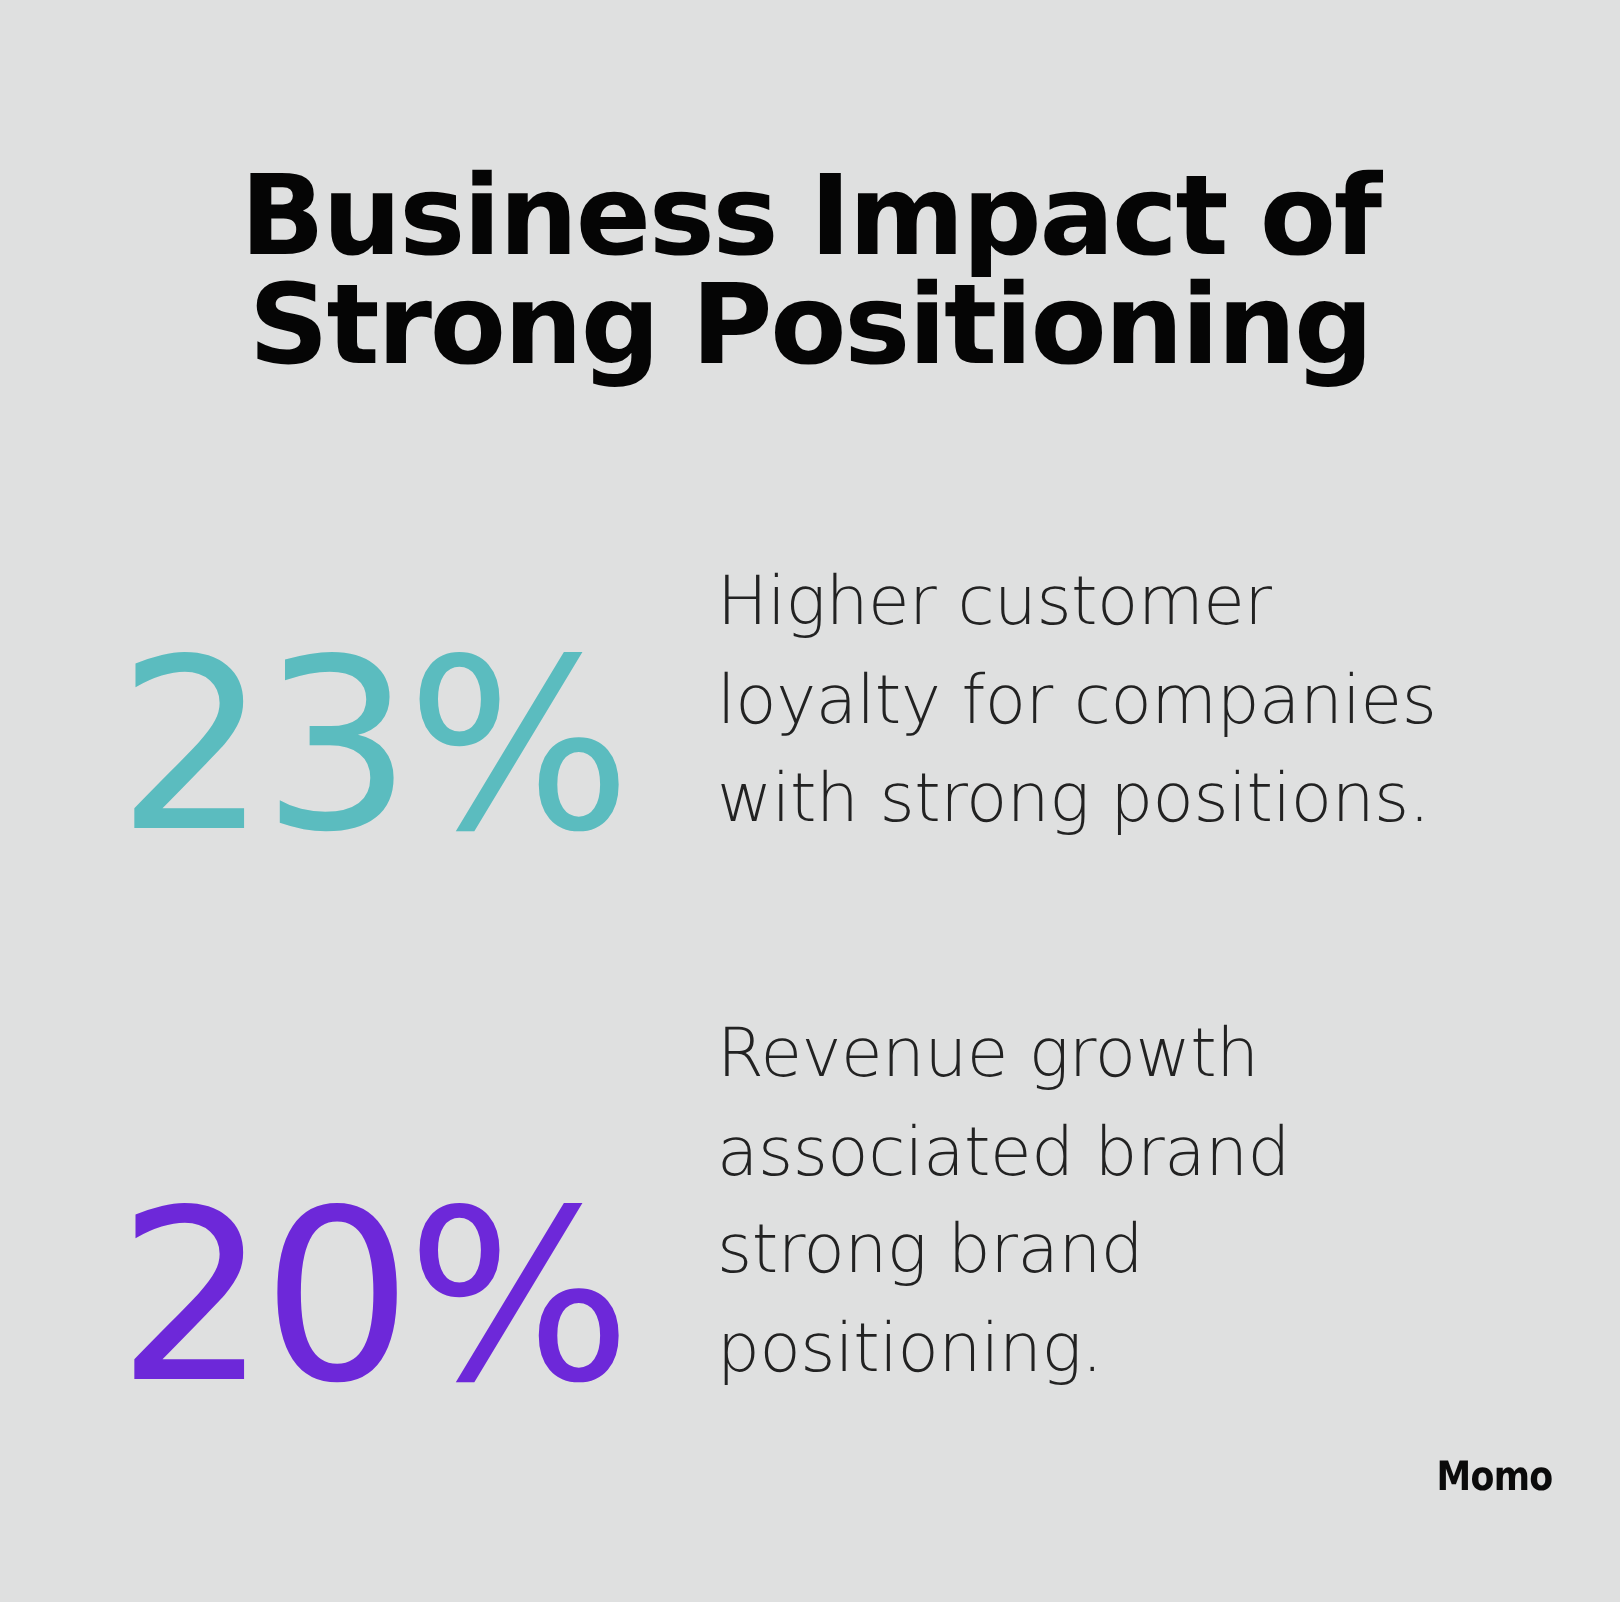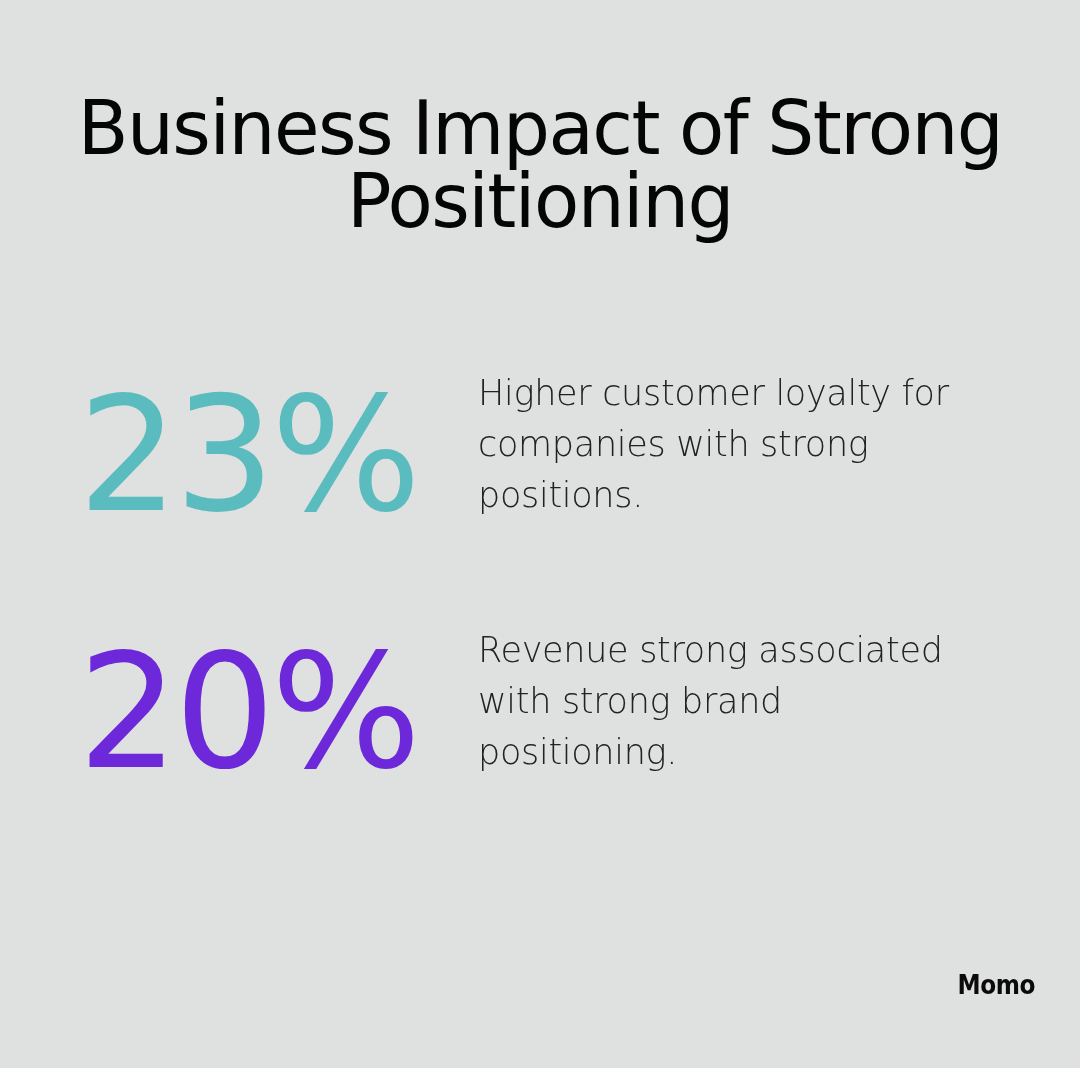--- a/index.html
+++ b/index.html
@@ -24,23 +24,23 @@
 
   
   .title-block {
     position: absolute;
     left: 60px;
     top: 92px;
     width: 960px;
     text-align: center;
   }
   .title-text {
-    margin: 0;
+    margin: 16px;
     font-family: "DejaVu Sans", sans-serif;
-    font-weight: 400;
+    font-weight: 700;
     font-size: 74px;
     line-height: 0.98;
     letter-spacing: -1.5px;
     color: #050505;
     word-spacing: -2px;
   }
 
   
   .stats-wrap {
     position: absolute;
@@ -68,21 +68,21 @@
     margin-top: -8px;
   }
   .stat-value.teal  { color: #5bbcbf; }
   .stat-value.green { color: #6d28d9; }
 
   .stat-desc {
     flex: 1 1 auto;
     max-width: 512px;
     font-family: "DejaVu Sans", sans-serif;
     font-weight: 300;
-    font-size: 35px;
+    font-size: 45px;
     line-height: 1.46;
     letter-spacing: -0.3px;
     color: #222222;
   }
 
   
   .wordmark {
     position: absolute;
     right: 45px;
     bottom: 68px;
@@ -106,20 +106,20 @@
 
   <div class="stats-wrap">
 
     <div class="stat-row">
       <div class="stat-value teal">23%</div>
       <div class="stat-desc">Higher customer loyalty for companies with strong positions.</div>
     </div>
 
     <div class="stat-row">
       <div class="stat-value green">20%</div>
-      <div class="stat-desc">Revenue strong associated with strong brand positioning.</div>
+      <div class="stat-desc">Revenue growth associated brand strong brand positioning.</div>
     </div>
 
   </div>
 
   <div class="wordmark">Momo</div>
 
 </div>
 
 </body></html>

